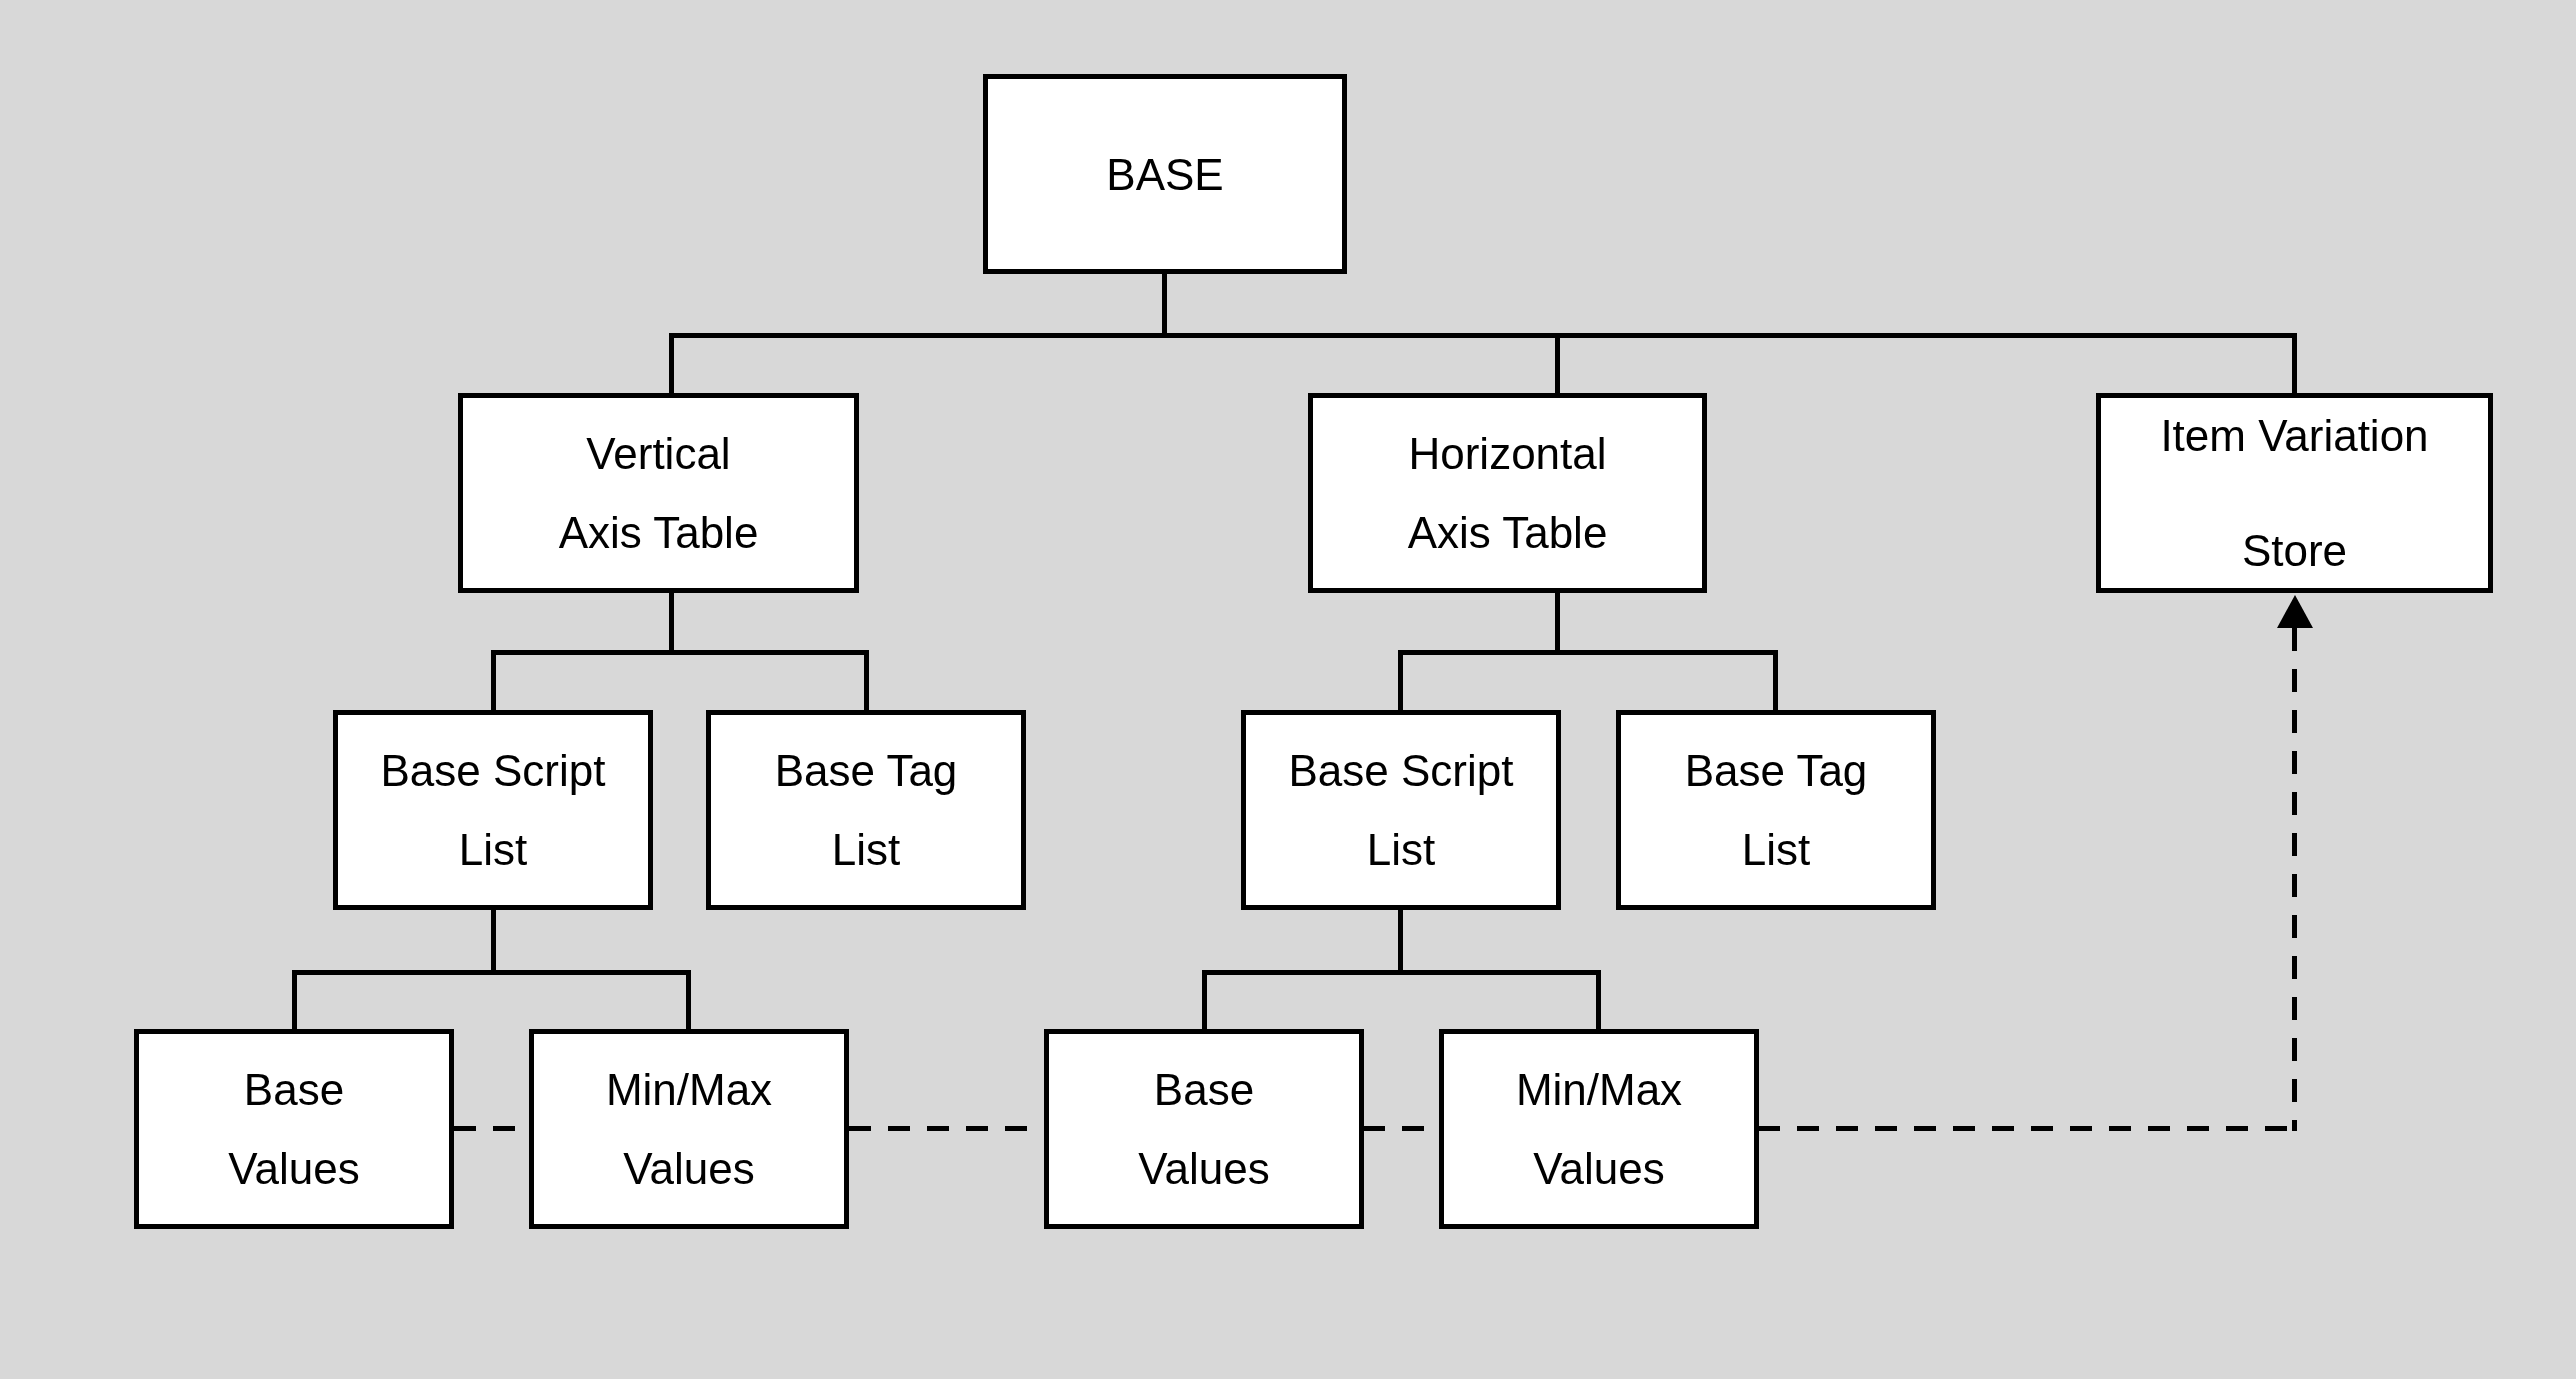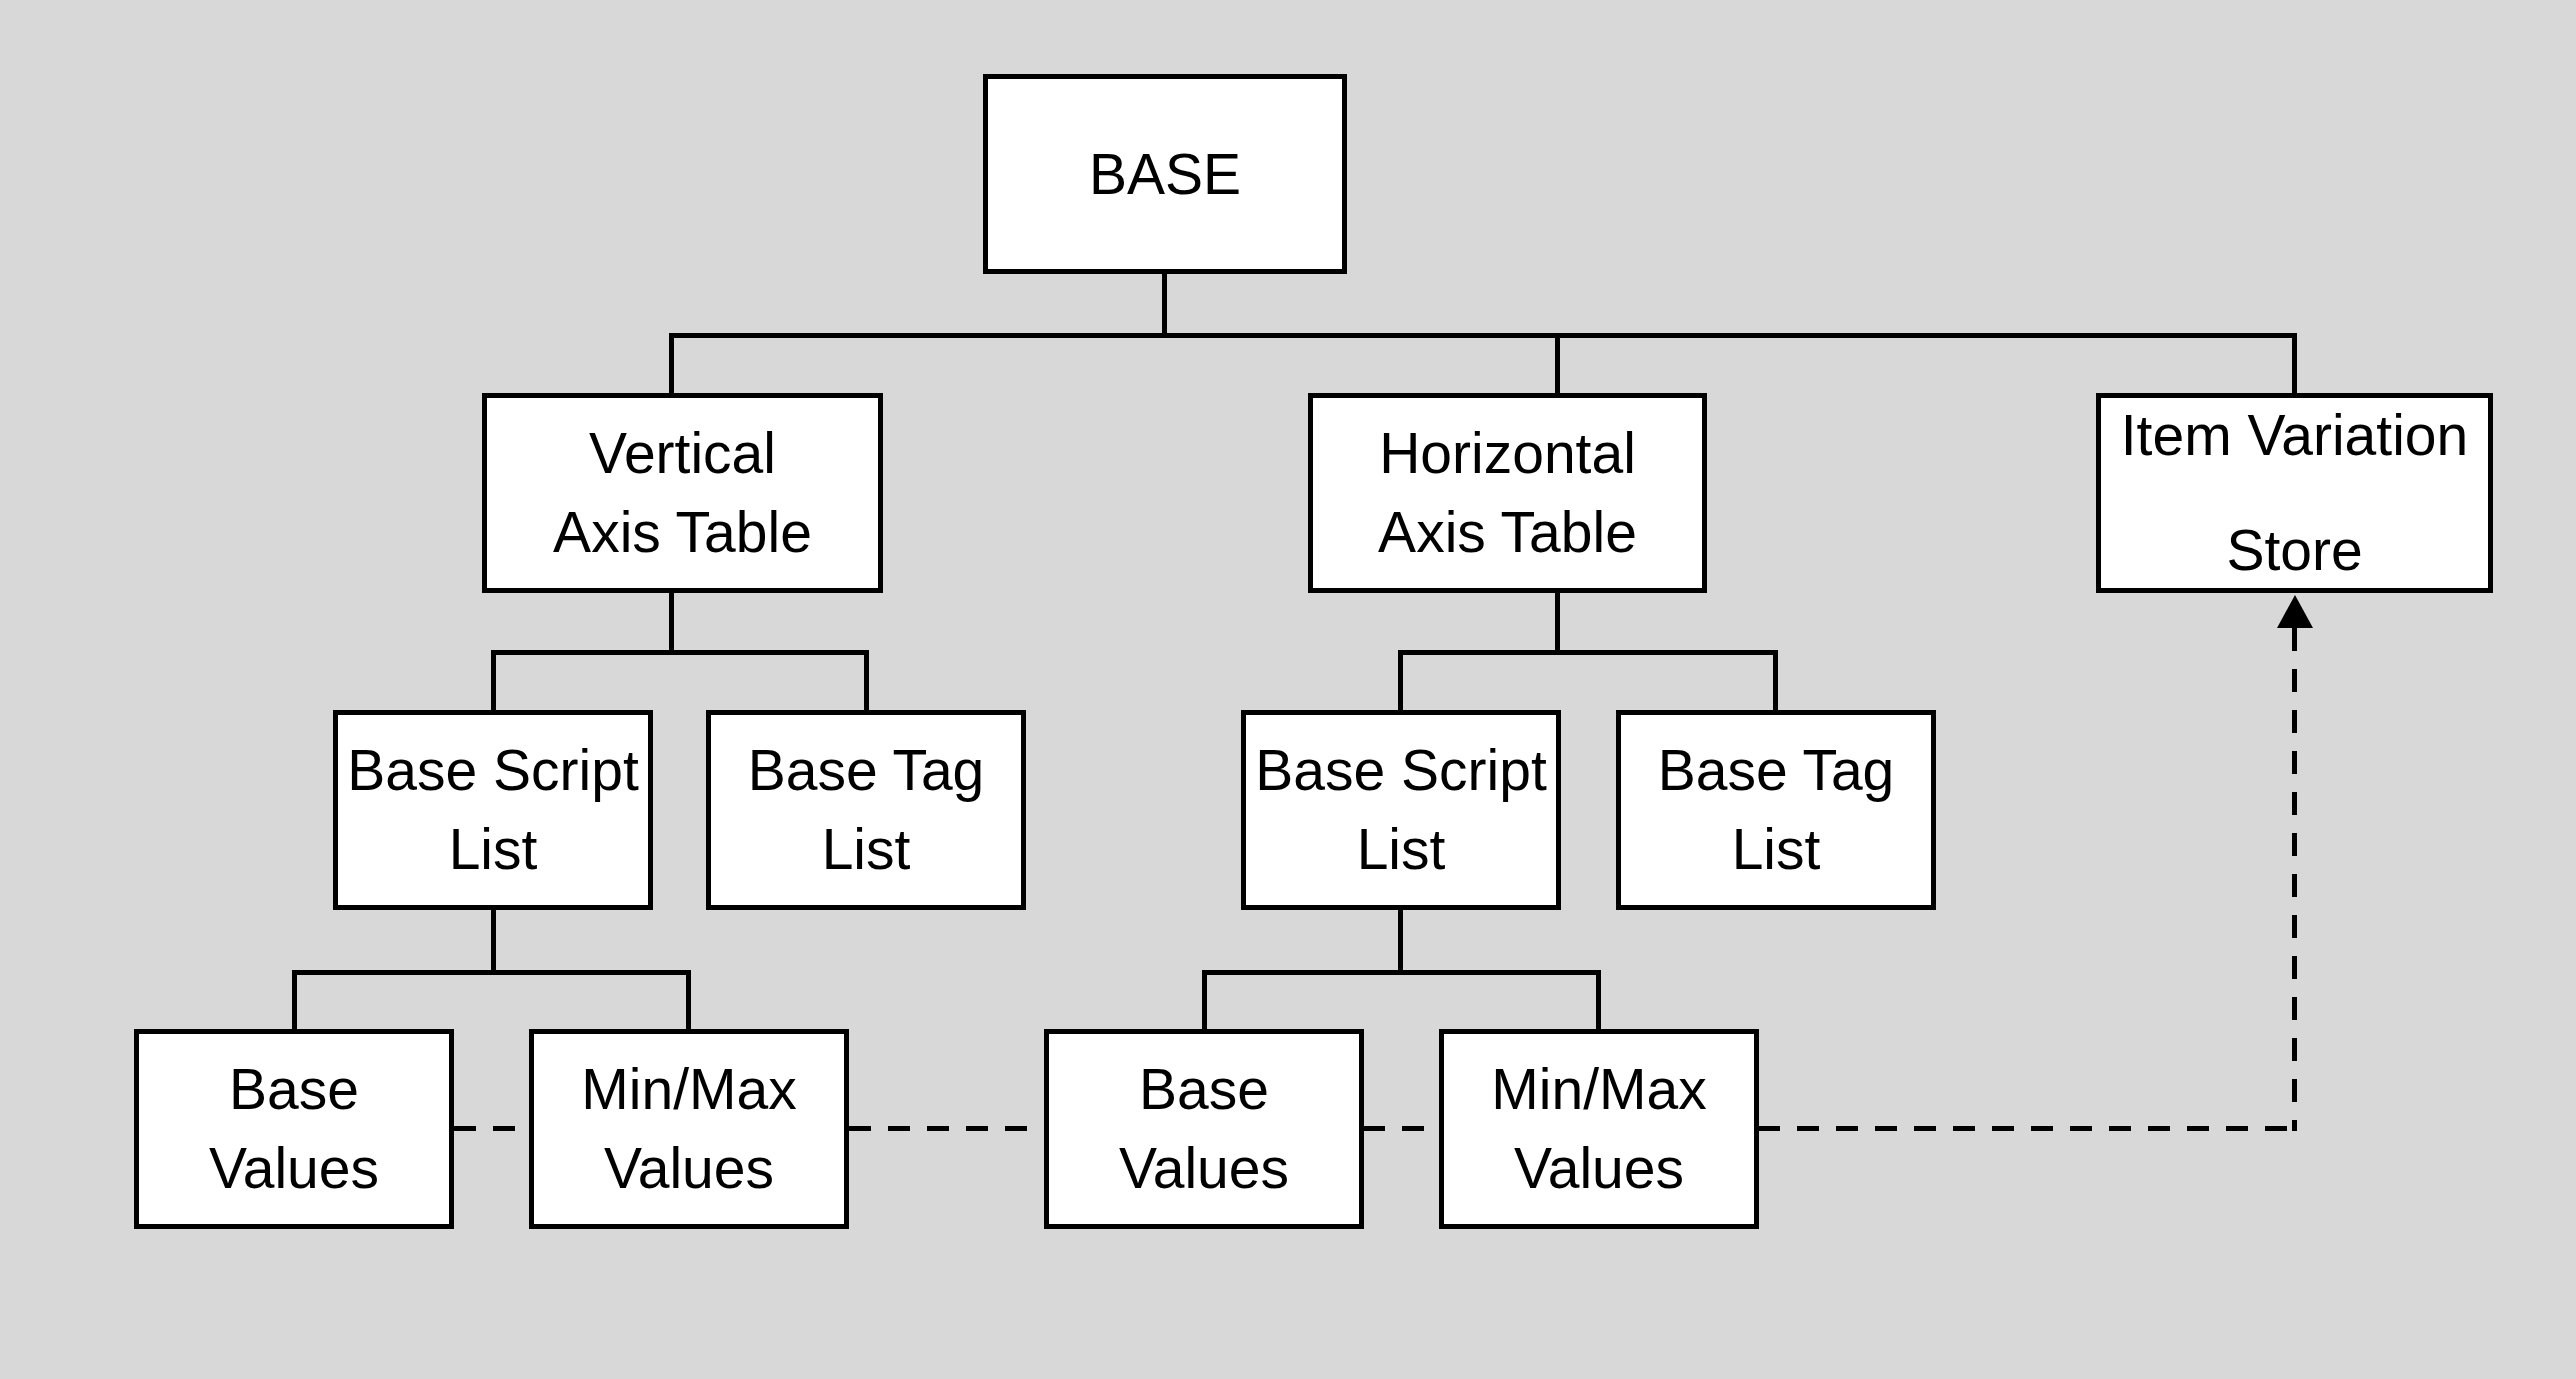--- a/index.html
+++ b/index.html
@@ -15,21 +15,21 @@
     position: absolute;
     height: 200px;
     background: #ffffff;
     border: 5.5px solid #000000;
     box-sizing: border-box;
     display: flex;
     flex-direction: column;
     align-items: center;
     justify-content: center;
     text-align: center;
-    font-size: 57px;
+    font-size: 44px;
     line-height: 79px;
     color: #000000;
     white-space: nowrap;
   }
   .lh { position: absolute; height: 4.6px; background: #000000; }
   .lv { position: absolute; width: 4.6px; background: #000000; }
   .dh { position: absolute; height: 4.6px;
         background: repeating-linear-gradient(to right, #000 0 22px, transparent 22px 39px); }
   .dv { position: absolute; width: 4.6px;
         background: repeating-linear-gradient(to bottom, #000 0 23px, transparent 23px 41px); }
@@ -75,21 +75,21 @@
   <div class="dh" style="left:849px;  top:1126px; width:195px;"></div>
   <div class="dh" style="left:1363px; top:1126px; width:75px;"></div>
   <div class="dh" style="left:1758px; top:1126px; width:538px;"></div>
   <div class="dv" style="left:2292px; top:628px;  height:503px;"></div>
   <div class="arrow-up" style="left:2277px; top:595px;"></div>
 
   <div class="node" style="left:983px; top:74px;   width:364px;">
     <span>BASE</span>
   </div>
 
-  <div class="node" style="left:482px;  top:393px;  width:401px;">
+  <div class="node" style="left:458px;  top:393px;  width:401px;">
     <span>Vertical</span>
     <span>Axis Table</span>
   </div>
 
   <div class="node" style="left:1308px; top:393px;  width:399px;">
     <span>Horizontal</span>
     <span>Axis Table</span>
   </div>
 
   <div class="node" style="left:2096px; top:393px;  width:397px;gap:36px;">

